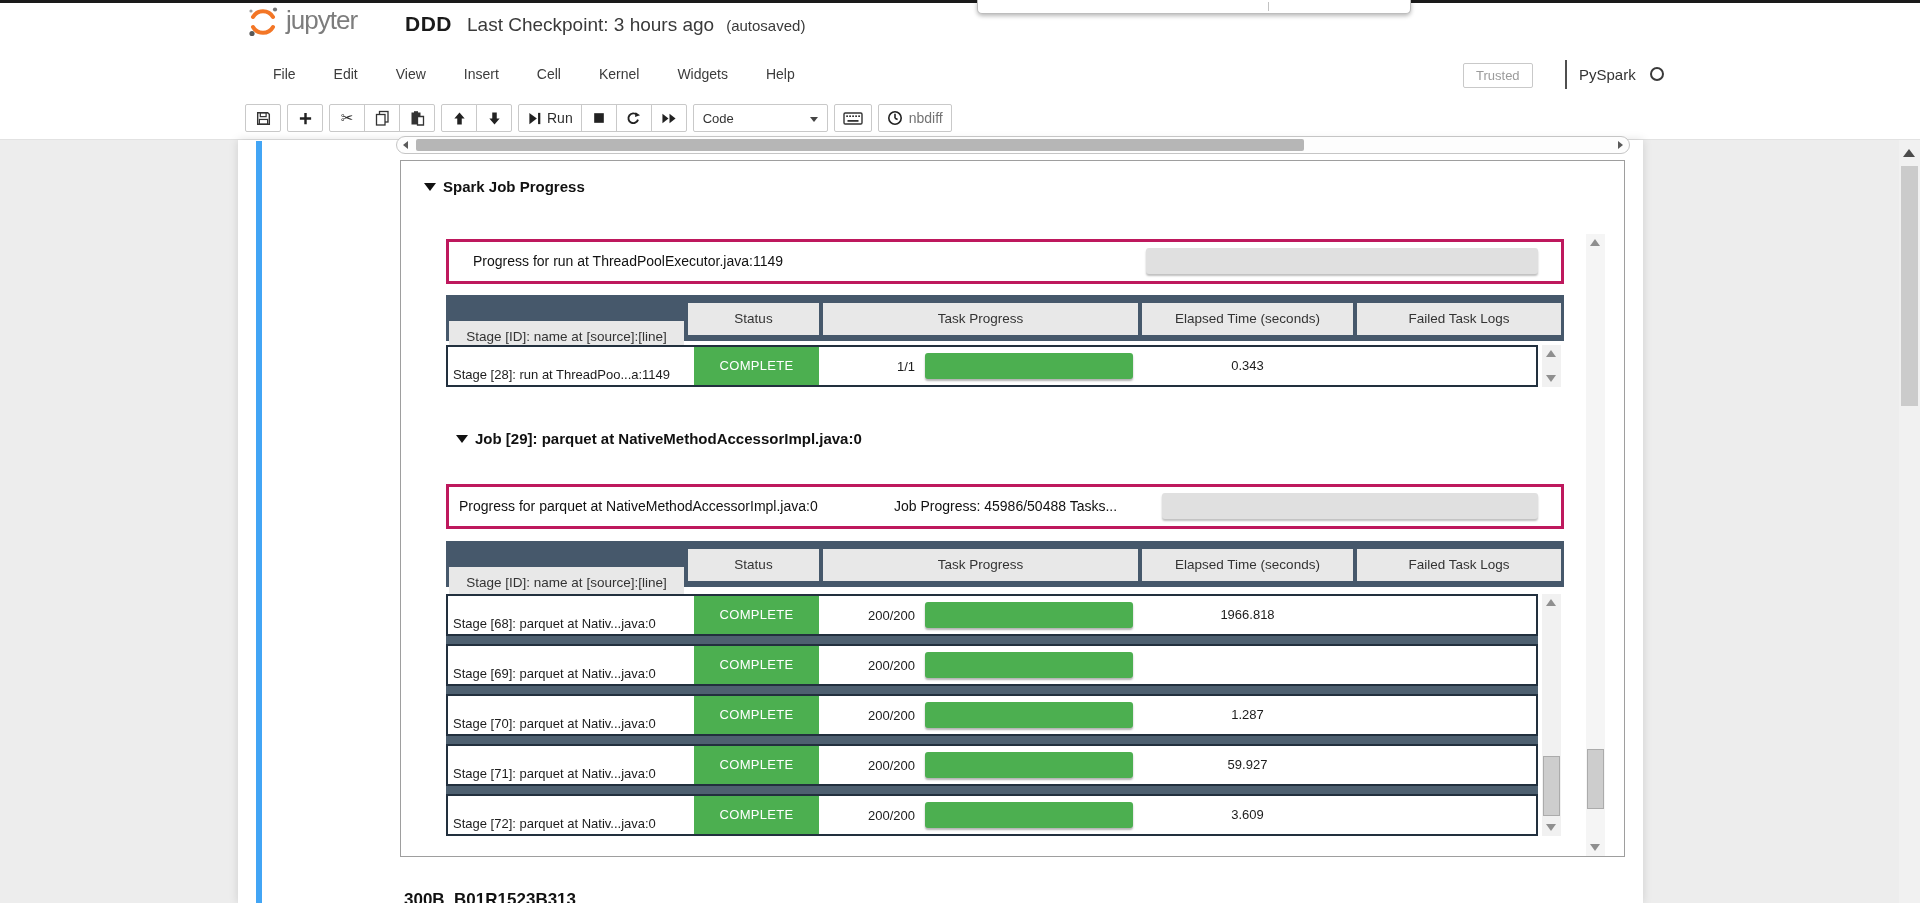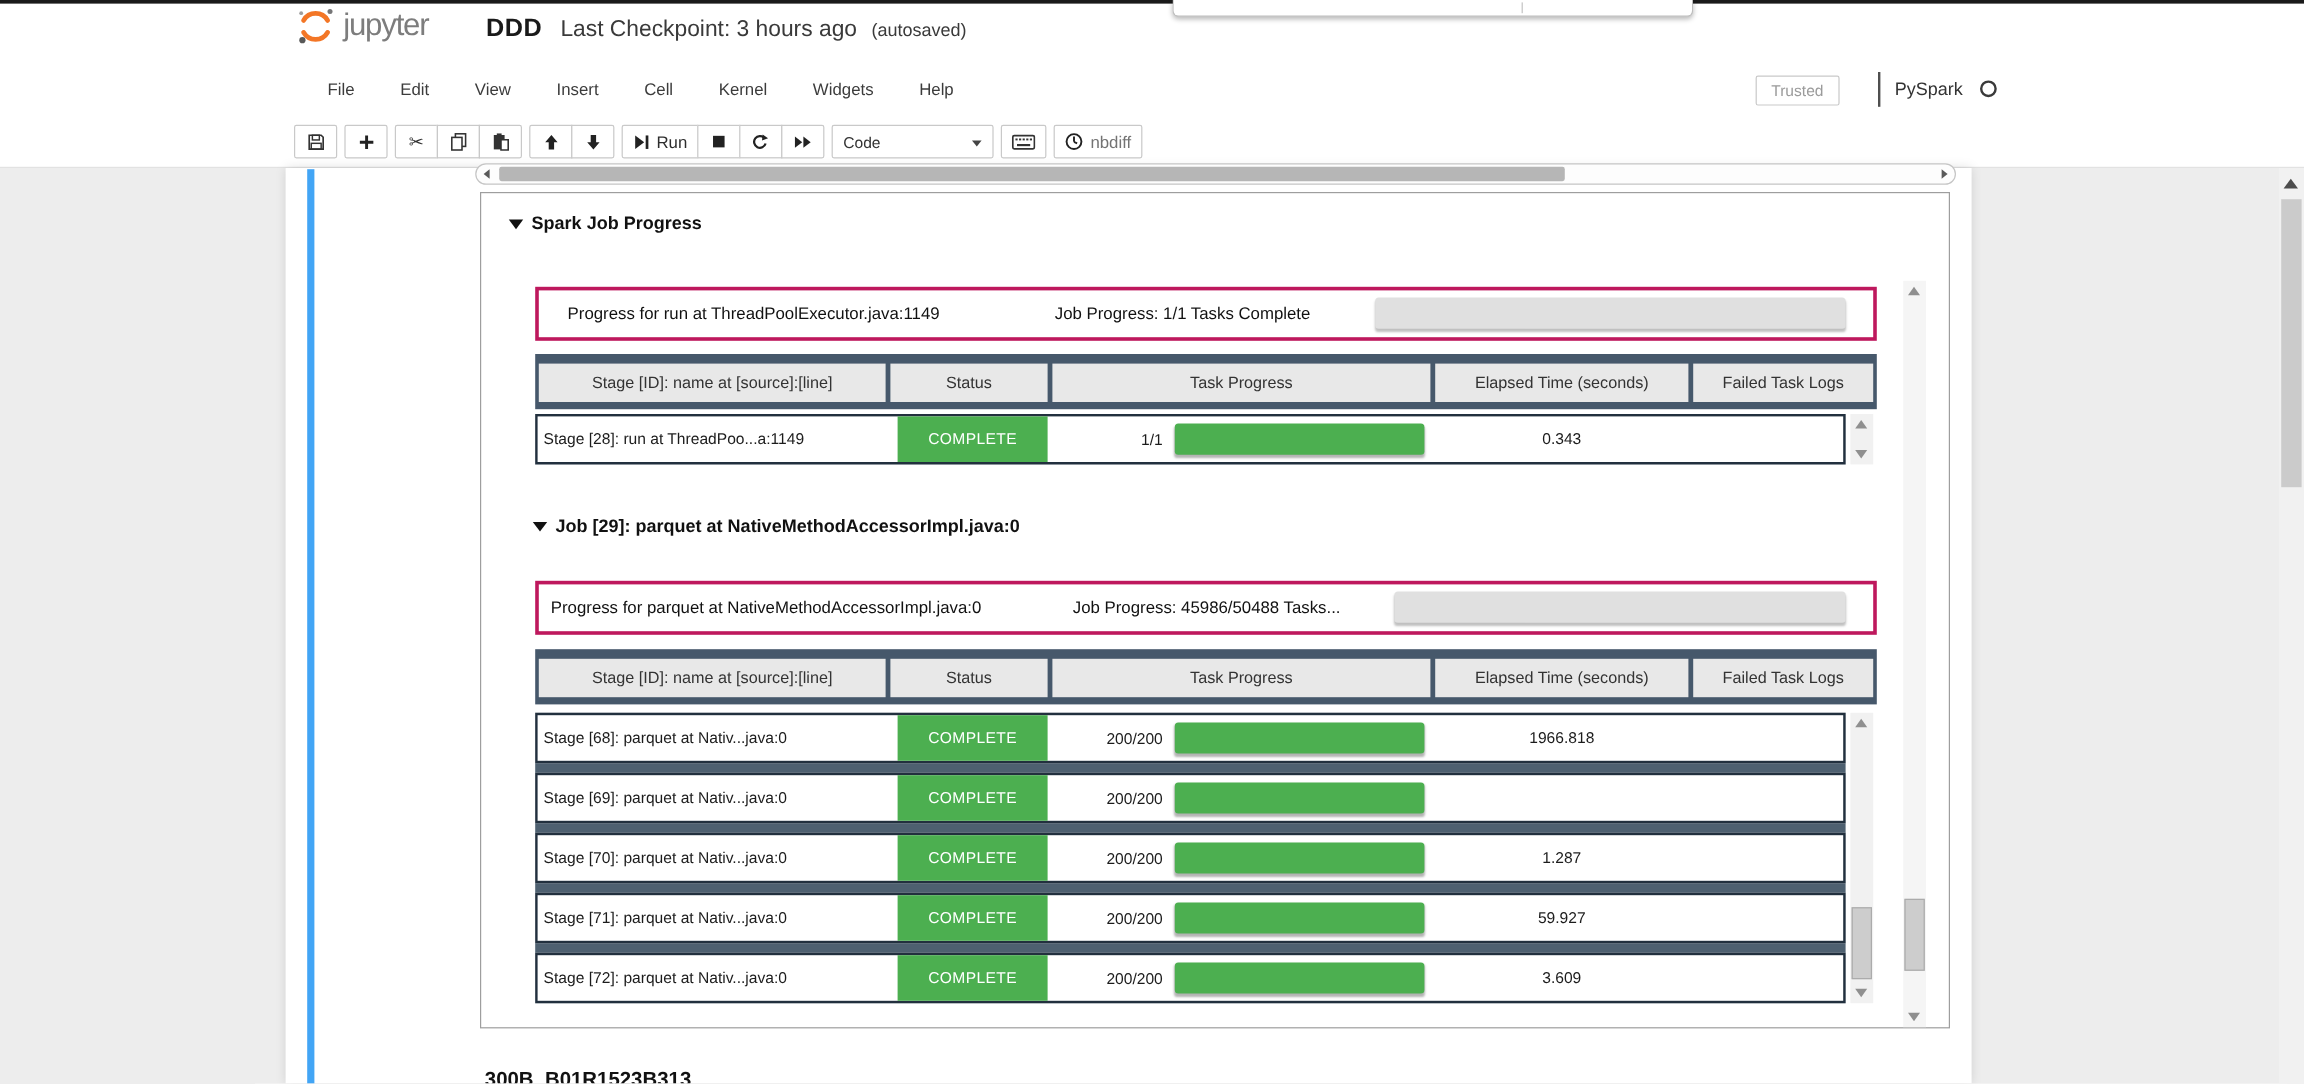--- a/index.html
+++ b/index.html
@@ -60,21 +60,21 @@
 
   .pbox { position: absolute; width: 1118px; height: 45px; border: 3px solid #be185d; background: #fff; }
   .pbox .plabel { position: absolute; top: 0; height: 39px; line-height: 39px; font-size: 14px; color: #111; white-space: nowrap; }
   .pbar { position: absolute; top: 6px; height: 26px; border-radius: 3px; background: #e0e0e0; box-shadow: 0 2px 2px rgba(0,0,0,.25); overflow: hidden; }
   .pbar-fill { height: 100%; border-radius: 3px 0 0 3px; }
   .fill-green { background: #4caf50; }
   .fill-cyan { background: #00bcd4; }
 
   .thead { position: absolute; width: 1118px; height: 46px; background: #46586b; display: flex; gap: 4px; padding: 8px 3px 6px 3px; }
   .th { background: #e8e8e8; color: #333; font-size: 13.5px; text-align: center; line-height: 32px; height: 32px; overflow: hidden; white-space: nowrap; }
-  .w1 { width: 289px; flex: none; } .w2 { width: 131px; flex: none; } .w3 { width: 315px; flex: none; } .w4 { width: 211px; flex: none; } .w5 { flex: 1; }
+  .w1 { width: 235px; flex: none; margin-top: 18px; } .w2 { width: 131px; flex: none; } .w3 { width: 315px; flex: none; } .w4 { width: 211px; flex: none; } .w5 { flex: 1; }
 
   .trow { position: relative; width: 1092px; height: 42px; border: 2px solid #22303e; background: #fff; display: flex; gap: 4px; padding: 0 1px; align-items: center; }
   .rows-wrap { position: absolute; width: 1092px; background: #4e6070; }
   .rows-wrap .trow:not(:last-child) { margin-bottom: 8px; }
   .stage-cell { font-size: 13px; color: #1c1c1c; line-height: 38px; padding-left: 4px; white-space: nowrap; overflow: hidden; }
   .status-cell { display: flex; align-items: center; justify-content: flex-end; height: 50px; }
   .badge { display: block; width: 125px; height: 38px; line-height: 38px; text-align: center; background: #4caf50; color: #fff; font-size: 13px; letter-spacing: .3px; }
   .taskp-cell { display: flex; align-items: center; height: 38px; }
   .tasks-label { width: 92px; text-align: right; font-size: 13px; color: #1c1c1c; flex: none; }
   .rowbar { display: block; width: 208px; height: 26px; margin-left: 10px; background: #4caf50; border-radius: 3px; box-shadow: 0 2px 2px rgba(0,0,0,.3); flex: none; }
@@ -256,21 +256,20 @@
 
     <div class="widget-box">
 
       <div class="section-heading" style="left:23px; top:17px;">
         <span class="tri-down"></span>
         <span class="heading-text">Spark Job Progress</span>
       </div>
 
       <div class="pbox" style="left:45px; top:78px;">
         <span class="plabel" style="left:24px;">Progress for run at ThreadPoolExecutor.java:1149</span>
-        <span class="plabel" style="left:430px;">Job Progress: 1/1 Tasks Complete</span>
         <span class="pbar" style="left:697px; width:392px;">
           <span class="pbar-fill fill-green" style="width: 100%;"></span>
         </span>
       </div>
 
       <div class="thead" style="left:45px; top:134px;">
         <div class="th w1">Stage [ID]: name at [source]:[line]</div>
         <div class="th w2">Status</div>
         <div class="th w3">Task Progress</div>
         <div class="th w4">Elapsed Time (seconds)</div>
@@ -289,21 +288,21 @@
           </div>
           <div class="elapsed-cell w4">0.343</div>
           <div class="failed-cell w5"></div>
         </div>
       </div>
       <div class="mini-sb" style="left:1141px; top:184px; height:42px;">
         <div class="sb-up"></div>
         <div class="sb-down"></div>
       </div>
 
-      <div class="section-heading" style="left:43px; top:269px;">
+      <div class="section-heading" style="left:55px; top:269px;">
         <span class="tri-down"></span>
         <span class="heading-text">Job [29]: parquet at NativeMethodAccessorImpl.java:0</span>
       </div>
 
       <div class="pbox" style="left:45px; top:323px;">
         <span class="plabel" style="left:10px;">Progress for parquet at NativeMethodAccessorImpl.java:0</span>
         <span class="plabel" style="left:445px;">Job Progress: 45986/50488 Tasks...</span>
         <span class="pbar" style="left:713px; width:376px;">
           <span class="pbar-fill fill-cyan" style="width: 91%;"></span>
         </span>

